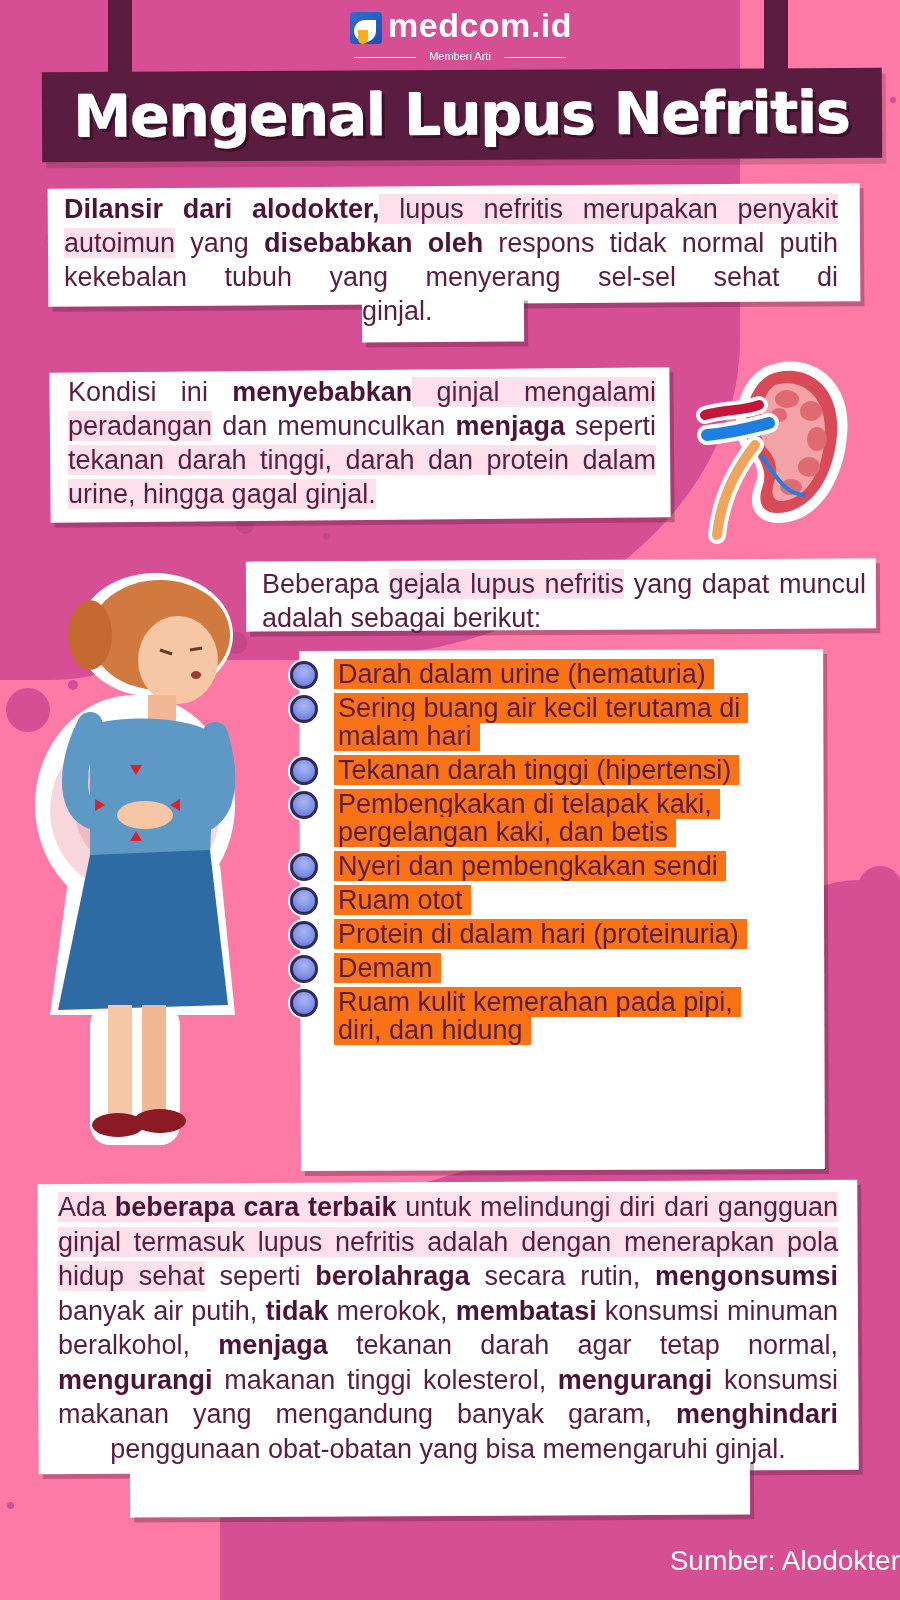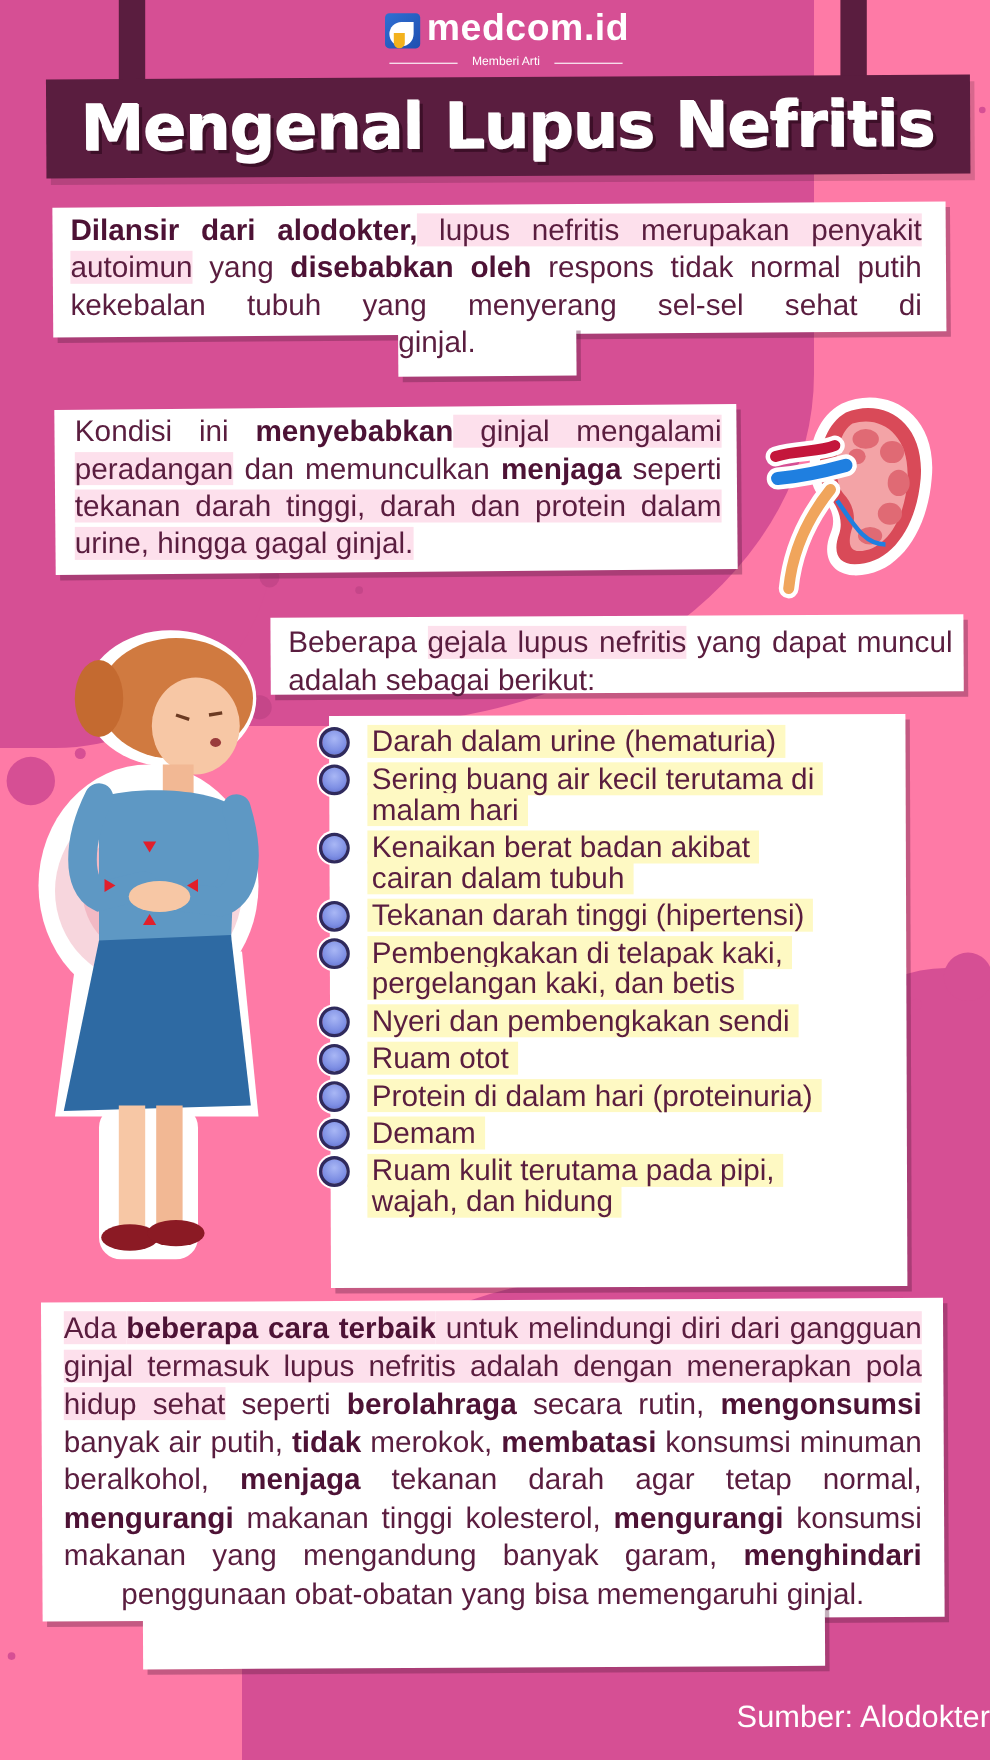--- a/index.html
+++ b/index.html
@@ -50,21 +50,21 @@
   .p2 { position: absolute; left: 68px; top: 375px; width: 588px; text-align: justify; text-align-last: left; }
 
   .kidney { position: absolute; left: 695px; top: 355px; width: 160px; height: 190px; }
 
   .card3 { left: 246px; top: 560px; width: 630px; height: 70px; transform: rotate(-0.3deg); }
   .p3 { position: absolute; left: 262px; top: 567px; width: 604px; text-align: justify; text-align-last: left; }
 
   .card4 { left: 300px; top: 650px; width: 524px; height: 520px; transform: rotate(-0.2deg); }
   .symptoms { position: absolute; left: 290px; top: 660px; width: 540px; list-style: none; }
   .symptoms li { position: relative; padding-left: 44px; font-size: 27px; line-height: 28px; margin-bottom: 6px; }
-  .symptoms li span.t { background: #fef9c3; padding: 0 8px 0 4px; box-decoration-break: clone; -webkit-box-decoration-break: clone; }
+  .symptoms li span.t { background: #f97316; padding: 0 8px 0 4px; box-decoration-break: clone; -webkit-box-decoration-break: clone; }
   .bullet { position: absolute; left: 0; top: 1px; width: 28px; height: 28px; border-radius: 50%;
     background: radial-gradient(circle at 50% 35%, #a9b7f5 0%, #7e8fe4 60%, #5a68c8 100%); border: 3px solid #2f2a5c;
     box-shadow: 0 0 0 2px #fff; }
 
   .woman { position: absolute; left: 30px; top: 565px; width: 230px; height: 580px; }
 
   .card5 { left: 38px; top: 1182px; width: 820px; height: 290px; transform: rotate(-0.3deg); }
   .card5-tab { left: 130px; top: 1460px; width: 620px; height: 56px; transform: rotate(-0.3deg); }
   .p5 { position: absolute; left: 58px; top: 1190px; width: 780px; font-size: 27px; line-height: 34.5px; text-align: justify; text-align-last: center; }
 
@@ -129,28 +129,28 @@
   <path d="M66 100 C80 120 90 140 110 140" stroke="#1f7fe0" stroke-width="4" fill="none"></path>
 </svg>
 
 <div class="card card3"></div>
 <p class="txt p3"><span>Beberapa </span><span class="hl">gejala lupus nefritis</span><span> yang dapat muncul adalah sebagai berikut:</span></p>
 
 <div class="card card4"></div>
 <ul class="symptoms">
   <li><span class="bullet"></span><span class="t">Darah dalam urine (hematuria)</span></li>
   <li style="width:470px"><span class="bullet"></span><span class="t">Sering buang air kecil terutama di malam hari</span></li>
-  <li style="width:420px"><span class="bullet"></span><span class="t">Kenaikan berat badan akibat cairan dalam tubuh</span></li>
+  <li style="width:420px"><span class="bullet"></span></li>
   <li><span class="bullet"></span><span class="t">Tekanan darah tinggi (hipertensi)</span></li>
   <li style="width:440px"><span class="bullet"></span><span class="t">Pembengkakan di telapak kaki, pergelangan kaki, dan betis</span></li>
   <li><span class="bullet"></span><span class="t">Nyeri dan pembengkakan sendi</span></li>
   <li><span class="bullet"></span><span class="t">Ruam otot</span></li>
   <li><span class="bullet"></span><span class="t">Protein di dalam hari (proteinuria)</span></li>
   <li><span class="bullet"></span><span class="t">Demam</span></li>
-  <li style="width:480px"><span class="bullet"></span><span class="t">Ruam kulit terutama pada pipi, wajah, dan hidung</span></li>
+  <li style="width:480px"><span class="bullet"></span><span class="t">Ruam kulit kemerahan pada pipi, diri, dan hidung</span></li>
 </ul>
 
 <svg class="woman" viewBox="0 0 230 580">
 
   <ellipse cx="125" cy="70" rx="78" ry="62" fill="#fff"></ellipse>
   <ellipse cx="105" cy="240" rx="100" ry="110" fill="#fff"></ellipse>
   <path d="M40 300 L190 300 L205 450 L20 450Z" fill="#fff"></path>
   <rect x="60" y="440" width="90" height="140" rx="20" fill="#fff"></rect>
 
   <circle cx="105" cy="245" r="85" fill="#f7d6dd"></circle>

